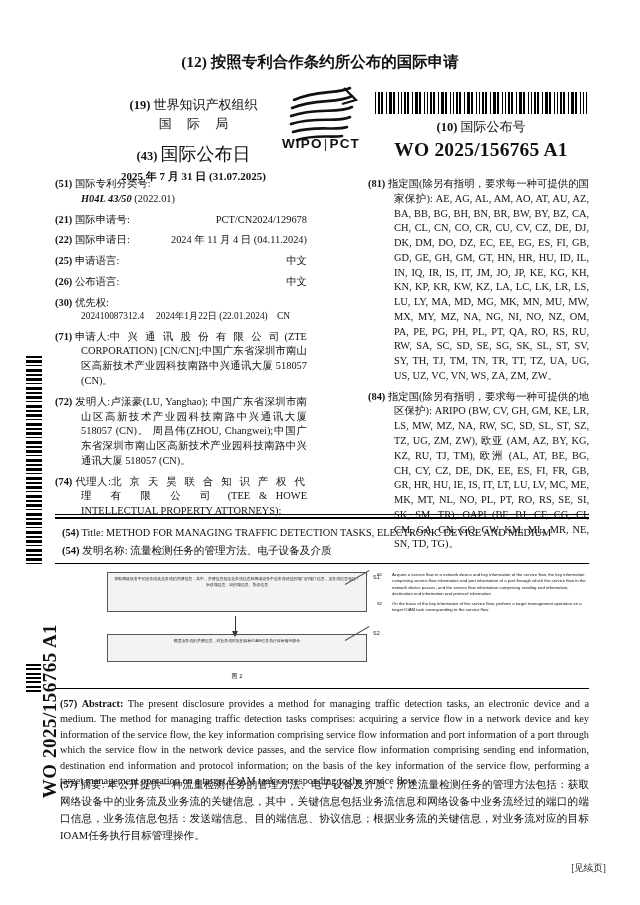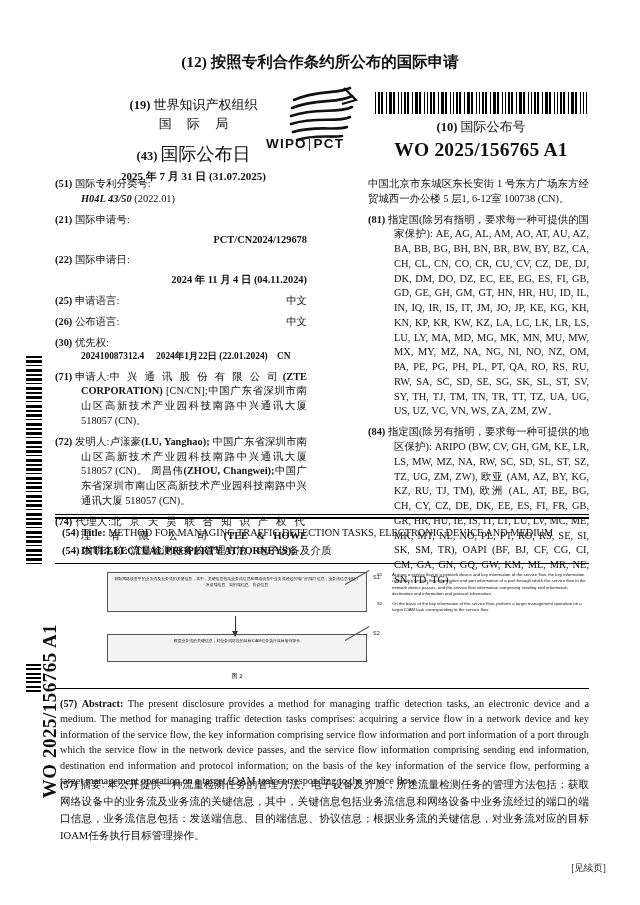--- a/index.html
+++ b/index.html
@@ -52,21 +52,21 @@
   .hdr-left .l19 .cn{font-weight:normal;font-size:13px;margin-top:48px;}
   .hdr-left .bureau{font-size:13px;letter-spacing:6px;padding-left:6px;}
   .hdr-left .l43{font-size:12.5px;font-weight:bold;margin-top:7px;}
   .hdr-left .l43 .cn{font-weight:normal;font-size:18px;}
   .hdr-left .pubdate{font-size:11px;font-weight:bold;margin-top:2px;}
 
   
   .wipo{position:absolute;left:272px;top:86px;width:96px;height:78px;}
   .wipo svg{display:block;}
   .wipo-word{
-    position:absolute;left:266px;top:136px;width:110px;
+    position:absolute;left:266px;top:136px;width:110px;text-align:center;
     font-family:"Liberation Sans",sans-serif;
     font-weight:bold;font-size:13.5px;letter-spacing:1.2px;
   }
   .wipo-word .bar{font-weight:normal;padding:0 1px;color:#333;}
 
   
   .topbar{
     position:absolute;left:375px;top:92px;width:212px;height:22px;
     background:repeating-linear-gradient(to right,
       #000 0 1px,#fff 1px 3px,#000 3px 5px,#fff 5px 6px,#000 6px 8px,
@@ -86,21 +86,21 @@
   .col-l{left:0;width:252px;}
   .col-r{left:313px;width:221px;}
 
   .fld{margin-bottom:6px;display:block;}
   .code{font-weight:bold;font-family:"Liberation Serif",serif;}
   .lbl{}
   .jst{text-align:justify;text-justify:inter-character;}
   .ind{display:block;padding-left:26px;}
   .hang{padding-left:26px;text-indent:-26px;}
   .bi{font-weight:bold;font-style:italic;}
-  .b{font-weight:bold;margin-top:20px;}
+  .b{font-weight:normal;}
   .sp{letter-spacing:2.2px;}
   .row2{display:flex;justify-content:space-between;gap:2px;}
 
   
   .rule-title{position:absolute;left:55px;top:514px;width:534px;height:1px;background:#000;}
   .rule-title2{position:absolute;left:55px;top:517px;width:534px;height:2px;background:#000;}
   .titleblk{position:absolute;left:62px;top:524px;width:527px;font-size:10.6px;line-height:1.7;}
   .titleblk .tline{display:block;}
   .titleblk .ten{font-size:10.3px;}
   .rule-mid{position:absolute;left:55px;top:563px;width:534px;height:1px;background:#000;}
@@ -274,23 +274,20 @@
 
       <div class="fld hang jst">
         <span class="code">(74)</span>
         <span>代理人:</span><span class="sp">北 京 天 昊 联 合 知 识 产 权 代 理 有 限 公 司</span>
         <span class="b">(TEE &amp; HOWE INTELLECTUAL PROPERTY ATTORNEYS);</span>
       </div>
     </div>
 
     <div class="col col-r">
 
-      <div class="fld jst">
-        <span>中国北京市东城区东长安街 1 号东方广场东方经贸城西一办公楼 5 层1, 6-12室 100738 (CN)。</span>
-      </div>
 
       <div class="fld hang jst">
         <span class="code">(81)</span>
         <span>指定国(除另有指明，要求每一种可提供的国家保护):</span>
         <span>AE, AG, AL, AM, AO, AT, AU, AZ, BA, BB, BG, BH, BN, BR, BW, BY, BZ, CA, CH, CL, CN, CO, CR, CU, CV, CZ, DE, DJ, DK, DM, DO, DZ, EC, EE, EG, ES, FI, GB, GD, GE, GH, GM, GT, HN, HR, HU, ID, IL, IN, IQ, IR, IS, IT, JM, JO, JP, KE, KG, KH, KN, KP, KR, KW, KZ, LA, LC, LK, LR, LS, LU, LY, MA, MD, MG, MK, MN, MU, MW, MX, MY, MZ, NA, NG, NI, NO, NZ, OM, PA, PE, PG, PH, PL, PT, QA, RO, RS, RU, RW, SA, SC, SD, SE, SG, SK, SL, ST, SV, SY, TH, TJ, TM, TN, TR, TT, TZ, UA, UG, US, UZ, VC, VN, WS, ZA, ZM, ZW。</span>
       </div>
 
       <div class="fld hang jst">
         <span class="code">(84)</span>
         <span>指定国(除另有指明，要求每一种可提供的地区保护):</span>

